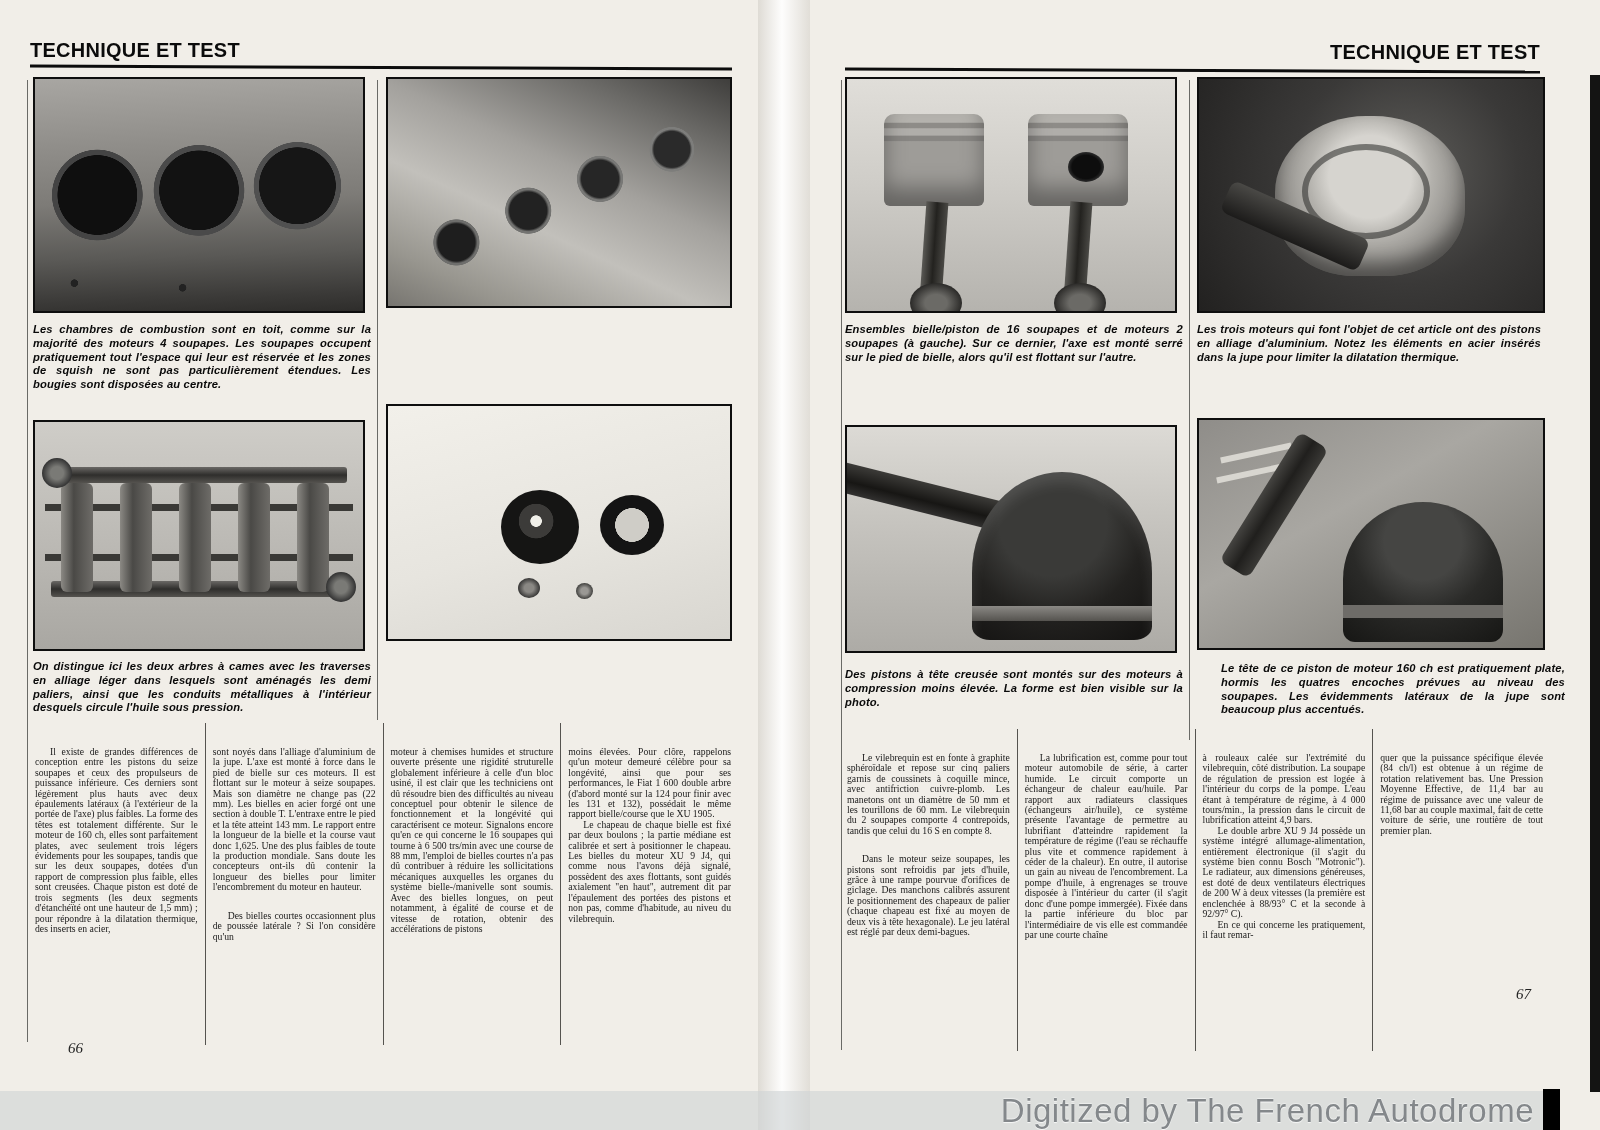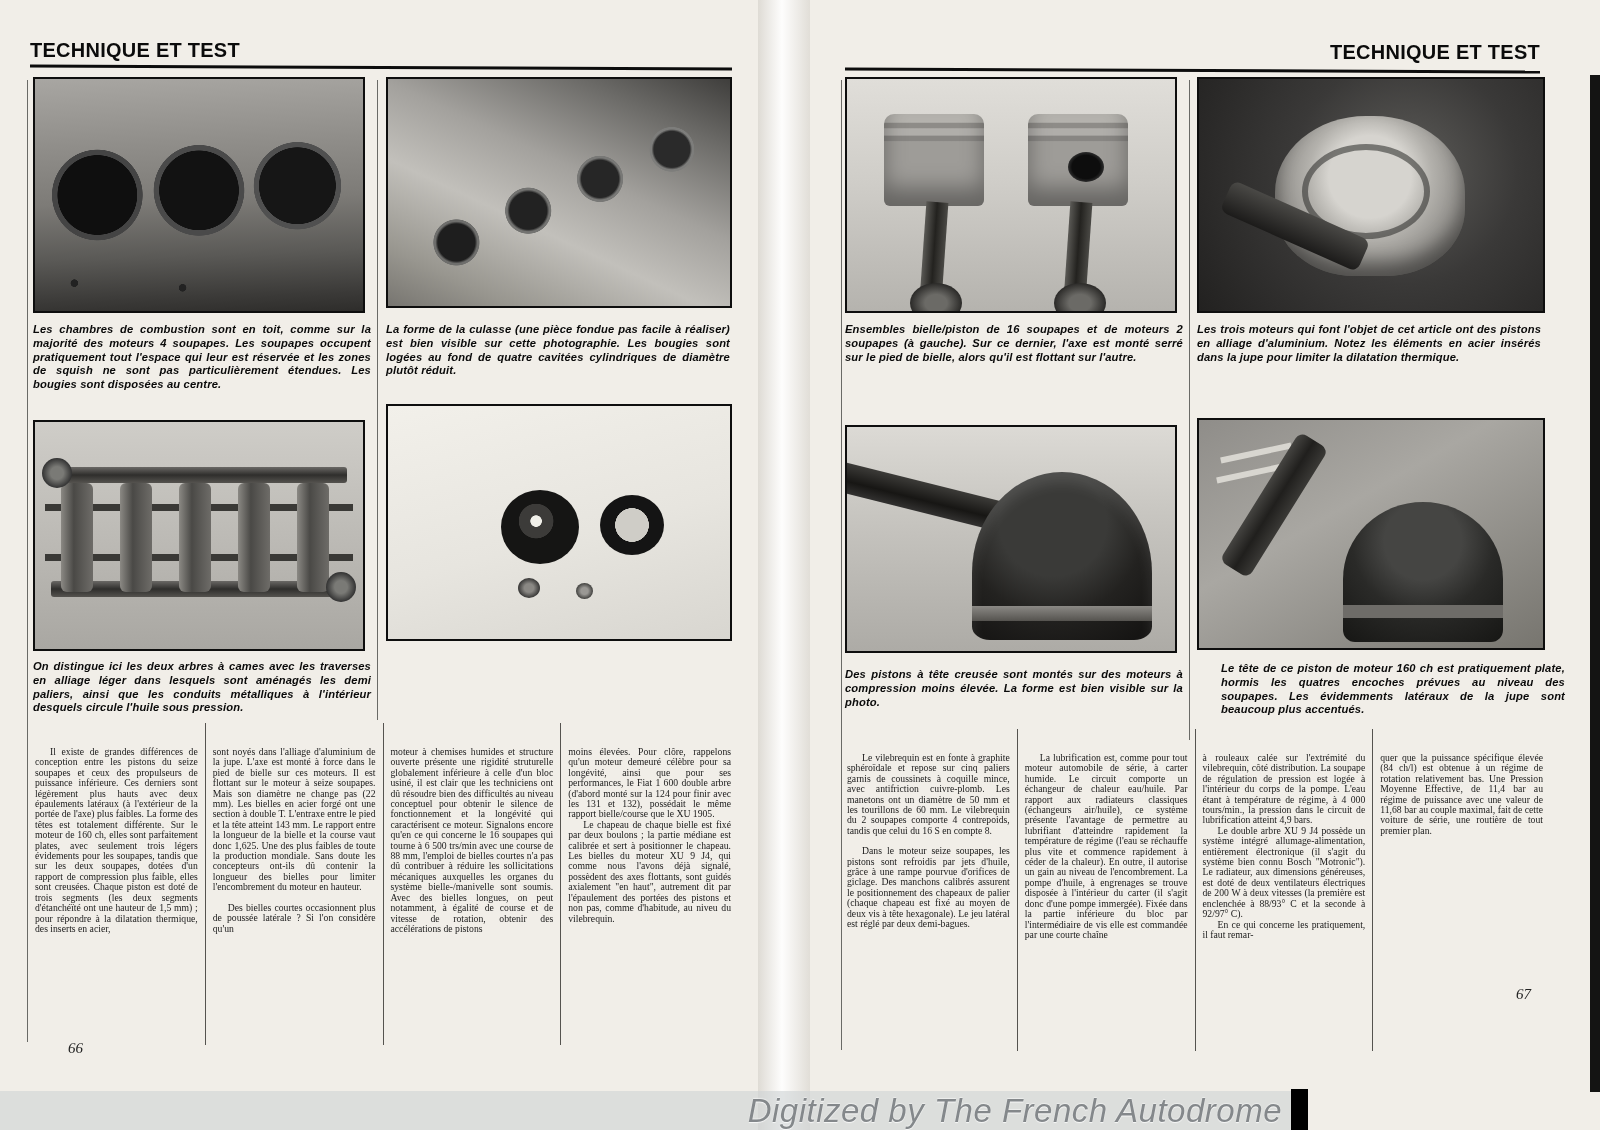--- a/index.html
+++ b/index.html
@@ -93,53 +93,52 @@
        text-align:justify;color:#0a0a0a;letter-spacing:.15px;}
 
   
   .cols{position:absolute;display:flex;overflow:hidden;}
   .col{flex:1;padding:24px 7px 0 7px;border-left:1px solid #55534f;
        font-family:"Liberation Serif",serif;font-size:9.7px;line-height:10.4px;
        text-align:justify;color:#1a1a1a;}
   .col:first-child{border-left:none;}
   .col p{margin:0;text-indent:15px;}
   .col p.cont{text-indent:0;}
-  .col.gap p + p{margin-top:10px;}
+  .col.gap p + p{margin-top:18px;}
 
   
   .pageno{position:absolute;font-family:"Liberation Serif",serif;font-style:italic;
           font-size:15px;color:#222;}
 
   
   .gutter{position:absolute;left:758px;top:0;width:52px;height:1130px;
       background:linear-gradient(to right, rgba(110,105,95,.14), rgba(255,255,255,.9) 46%, rgba(110,105,95,.12));}
   .edge-strip{position:absolute;right:0;top:75px;width:10px;height:1017px;background:#141413;}
 
   
-  .wm-band{position:absolute;left:0;top:1091px;width:1308px;height:39px;
-      background:rgba(206,211,213,.62);display:flex;align-items:center;justify-content:flex-end;font-style:italic;}
+  .wm-band{position:absolute;left:0;top:1091px;width:1560px;height:39px;
+      background:rgba(206,211,213,.62);display:flex;align-items:center;justify-content:flex-end;}
   .wm-text{font-size:33px;color:#84888b;letter-spacing:.5px;padding-right:26px;
       text-shadow:0 1px 1px rgba(255,255,255,.8), 0 -1px 1px rgba(255,255,255,.5);}
   .wm-black{position:absolute;right:0;top:-2px;width:17px;height:41px;background:#000;}
 </style>
 </head>
 <body>
 
 <div class="spread">
 
   <div class="hdr" style="left:30px;top:38px;">TECHNIQUE ET TEST</div>
   <div class="rule rule-l"></div>
   <div class="vline" style="left:27px;top:80px;height:962px;"></div>
   <div class="vline" style="left:377px;top:80px;height:640px;"></div>
 
   <figure class="photo pA" style="left:33px;top:77px;width:332px;height:236px;margin:0;"></figure>
   <figure class="photo pB" style="left:386px;top:77px;width:346px;height:231px;margin:0;"></figure>
 
   <div class="cap" style="left:33px;top:323px;width:338px;">Les chambres de combustion sont en toit, comme sur la majorité des moteurs 4 soupapes. Les soupapes occupent pratiquement tout l'espace qui leur est réservée et les zones de squish ne sont pas particulièrement étendues. Les bougies sont disposées au centre.</div>
-  <div class="cap" style="left:386px;top:323px;width:344px;">La forme de la culasse (une pièce fondue pas facile à réaliser) est bien visible sur cette photographie. Les bougies sont logées au fond de quatre cavitées cylindriques de diamètre plutôt réduit.</div>
 
   <figure class="photo pC" style="left:33px;top:420px;width:332px;height:231px;margin:0;">
     <div class="pd rail r1"></div>
     <div class="pd rail r2"></div>
     <div class="pd shaft s1"></div>
     <div class="pd shaft s2"></div>
     <div class="pd stan" style="left:8%;"></div>
     <div class="pd stan" style="left:26%;"></div>
     <div class="pd stan" style="left:44%;"></div>
     <div class="pd stan" style="left:62%;"></div>

